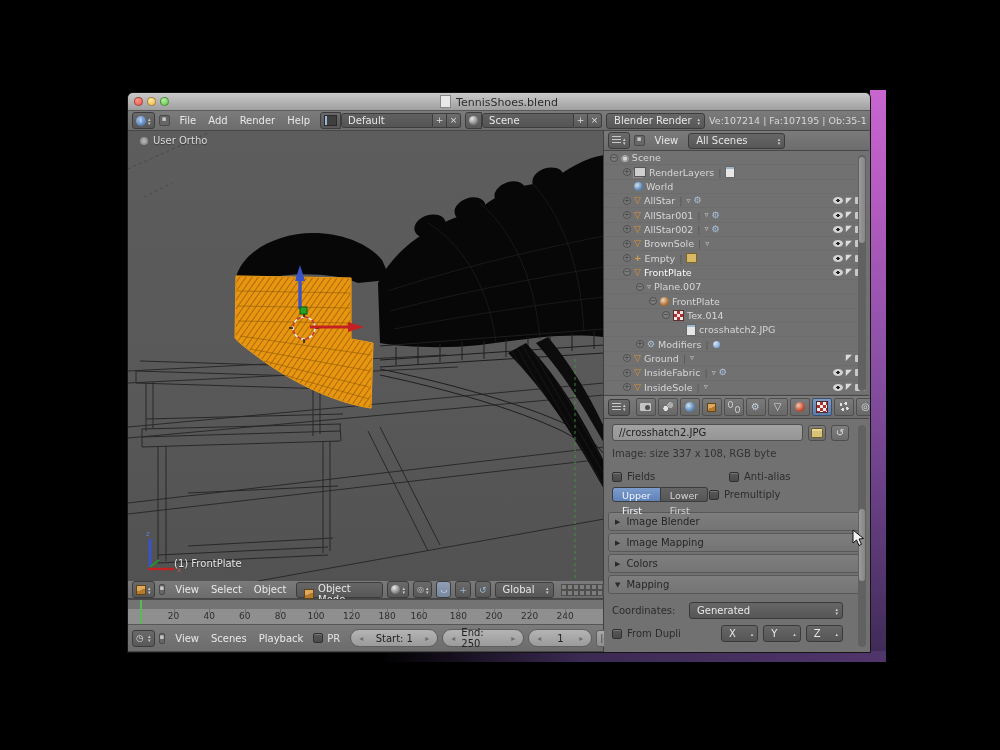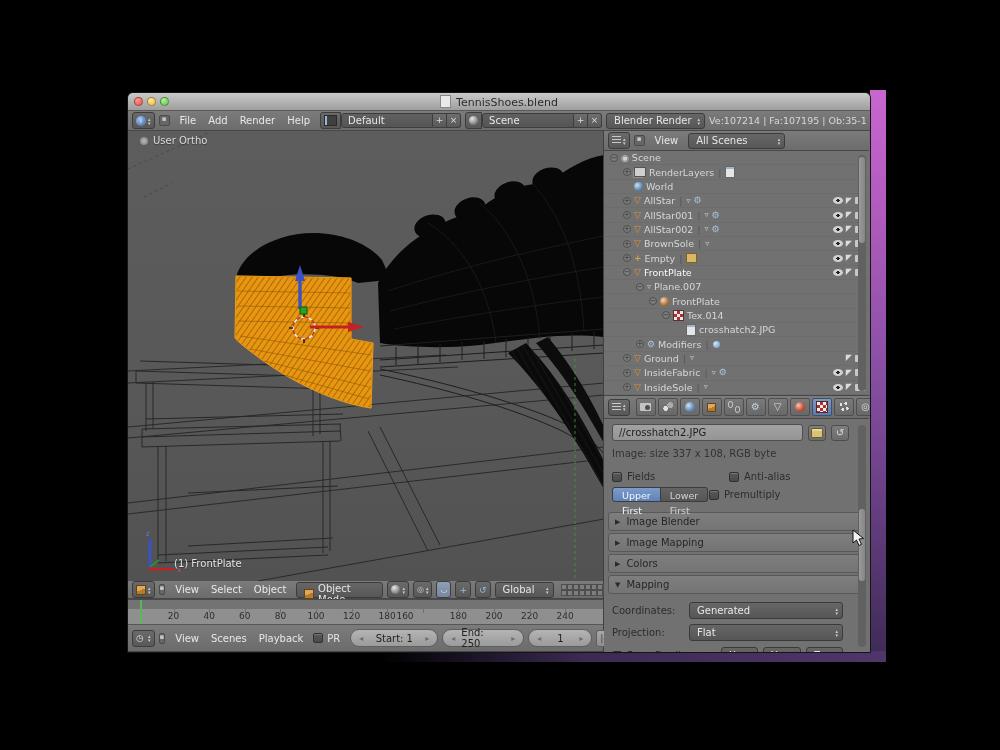--- a/index.html
+++ b/index.html
@@ -405,21 +405,21 @@
               <span class="tick-num" style="left: 116.8px;">60</span>
               <span class="tick-mark" style="left: 116.8px;"></span>
               <span class="tick-num" style="left: 152.4px;">80</span>
               <span class="tick-mark" style="left: 152.4px;"></span>
               <span class="tick-num" style="left: 188px;">100</span>
               <span class="tick-mark" style="left: 188px;"></span>
               <span class="tick-num" style="left: 223.6px;">120</span>
               <span class="tick-mark" style="left: 223.6px;"></span>
               <span class="tick-num" style="left: 259.2px;">180</span>
               <span class="tick-mark" style="left: 259.2px;"></span>
-              <span class="tick-num" style="left: 277px;">160</span>
+              <span class="tick-num" style="left: 291px;">160</span>
               <span class="tick-mark" style="left: 294.8px;"></span>
               <span class="tick-num" style="left: 330.4px;">180</span>
               <span class="tick-mark" style="left: 330.4px;"></span>
               <span class="tick-num" style="left: 366px;">200</span>
               <span class="tick-mark" style="left: 366px;"></span>
               <span class="tick-num" style="left: 401.6px;">220</span>
               <span class="tick-mark" style="left: 401.6px;"></span>
               <span class="tick-num" style="left: 437.2px;">240</span>
               <span class="tick-mark" style="left: 437.2px;"></span>
             </div>
@@ -735,30 +735,20 @@
               </div>
             </div>
           <div class="panel-h">
             <span class="tri-dark">▼</span>
             <span>Mapping</span>
           </div>
           <div class="prow" style="margin-top:8px;">
             <span class="plabel" style="width:72px;">Coordinates:</span>
             <span class="ddp" style="flex:1;margin-right:6px;">
                 <span>Generated</span>
-                <span class="updown">
-                  <span>▴</span>
-                  <span>▾</span>
-                </span>
-              </span>
-          </div>
-          <div class="prow" style="margin-top:5px;">
-            <span class="plabel" style="width:72px;">Projection:</span>
-            <span class="ddp" style="flex:1;margin-right:6px;">
-                <span>Flat</span>
                 <span class="updown">
                   <span>▴</span>
                   <span>▾</span>
                 </span>
               </span>
           </div>
           <div class="prow" style="margin-top:6px;">
             <span style="display:flex;align-items:center;gap:5px;width:104px;">
               <span class="checkbox"></span>
               <span class="plabel">From Dupli</span>

